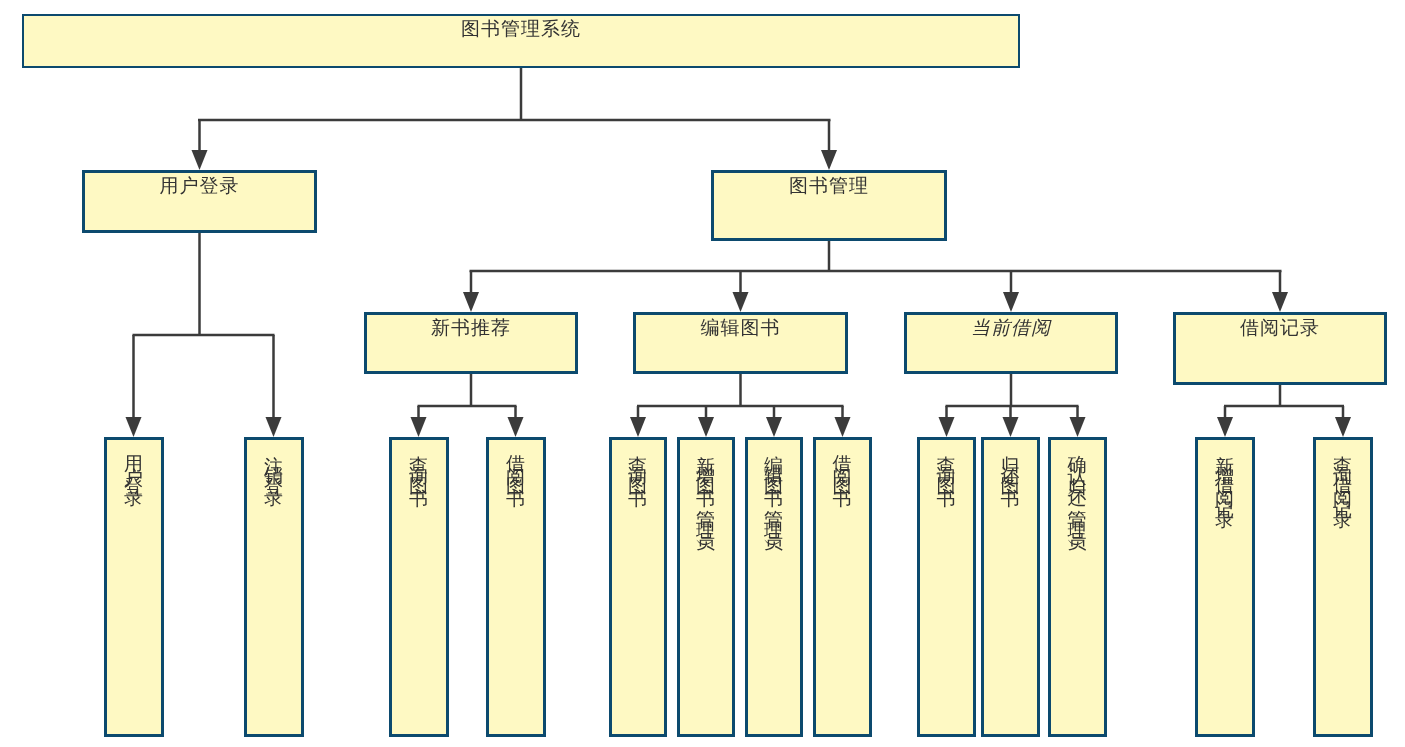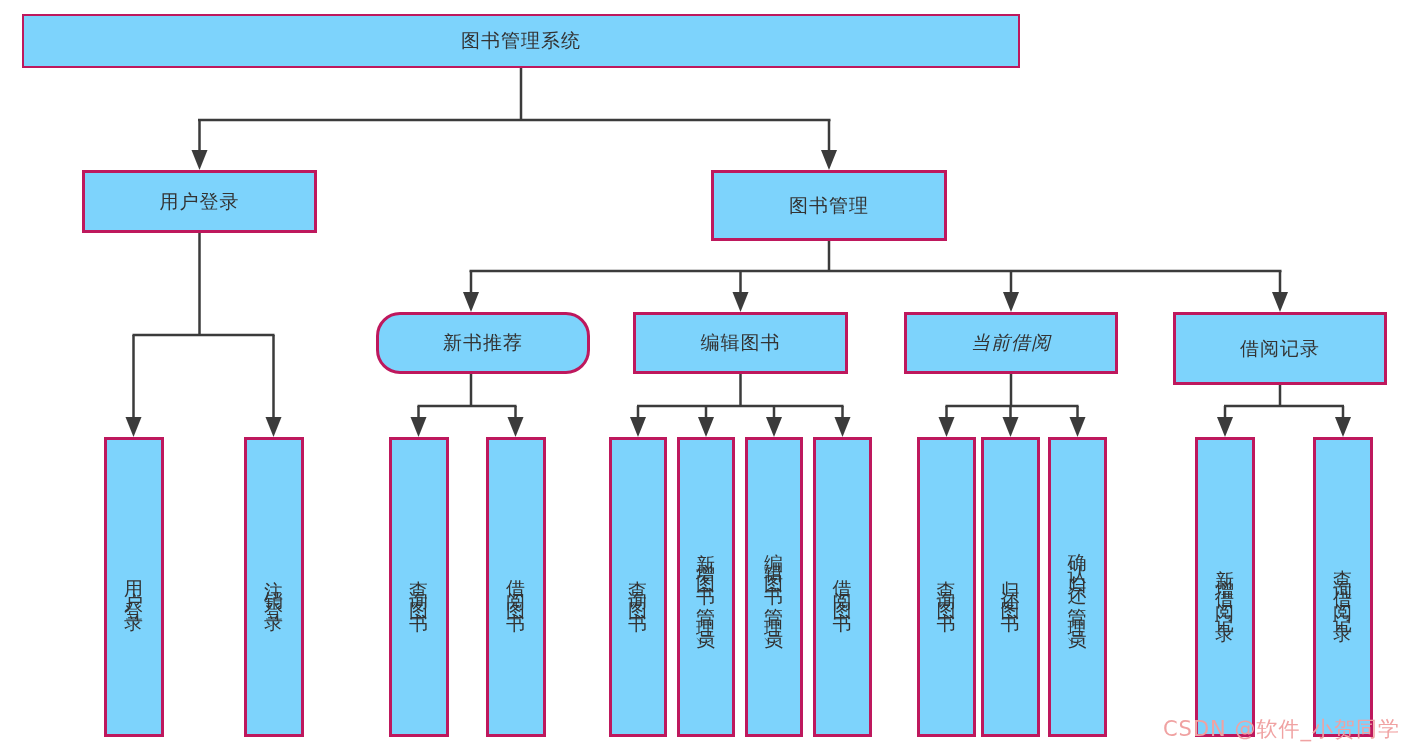--- a/index.html
+++ b/index.html
@@ -1,22 +1,22 @@
 <!DOCTYPE html>
 <html><head>
 <meta charset="utf-8">
 <style>
   html,body{margin:0;padding:0;background:#ffffff;}
   body{font-family:"DejaVu Sans","Liberation Sans",sans-serif;color:#333333;}
   .canvas{position:relative;width:1405px;height:747px;background:#ffffff;overflow:hidden;}
   svg.connectors{position:absolute;left:0;top:0;width:1405px;height:747px;}
   svg.connectors line{stroke:#3b3b3b;stroke-width:2.5;}
   svg.connectors polygon{fill:#3b3b3b;}
-  .box{position:absolute;box-sizing:border-box;background:#7dd3fc;border:3px solid #be185d;
-       display:flex;align-items:center;justify-content:center;}
+  .box{position:absolute;box-sizing:border-box;background:#fef9c3;border:3px solid #0c4a6e;
+       display:flex;align-items:flex-start;justify-content:center;}
   .box.thin{border-width:2px;}
   .box span{font-size:19px;letter-spacing:1px;color:#333333;white-space:nowrap;}
   .leaf span{writing-mode:vertical-rl;text-orientation:mixed;letter-spacing:11px;
              line-height:1;font-size:19px;}
   .watermark{position:absolute;right:5px;bottom:4px;font-size:21px;color:#f0a2a2;
              letter-spacing:1px;white-space:nowrap;}
 </style>
 </head>
 <body>
 
@@ -102,21 +102,21 @@
     <span>图书管理系统</span>
   </div>
 
   <div class="box" style="left:82px;top:170px;width:235px;height:63px;">
     <span>用户登录</span>
   </div>
   <div class="box" style="left:711px;top:170px;width:236px;height:71px;">
     <span>图书管理</span>
   </div>
 
-  <div class="box" style="left:376px;top:312px;width:214px;height:62px;border-radius:24px;">
+  <div class="box" style="left:364px;top:312px;width:214px;height:62px;">
     <span>新书推荐</span>
   </div>
   <div class="box" style="left:633px;top:312px;width:215px;height:62px;">
     <span>编辑图书</span>
   </div>
   <div class="box" style="left:904px;top:312px;width:214px;height:62px;font-style:italic;">
     <span>当前借阅</span>
   </div>
   <div class="box" style="left:1173px;top:312px;width:214px;height:73px;">
     <span>借阅记录</span>
@@ -159,15 +159,14 @@
     <span>确认归还（管理员）</span>
   </div>
 
   <div class="box leaf" style="left:1195px;top:437px;width:60px;height:300px;">
     <span>新增借阅记录</span>
   </div>
   <div class="box leaf" style="left:1313px;top:437px;width:60px;height:300px;">
     <span>查询借阅记录</span>
   </div>
 
-  <div class="watermark">CSDN @软件_小贺同学</div>
 
 </div>
 
 </body></html>

